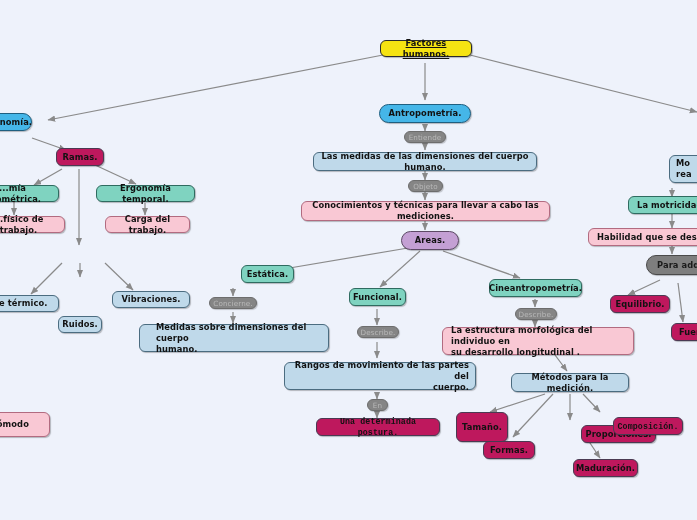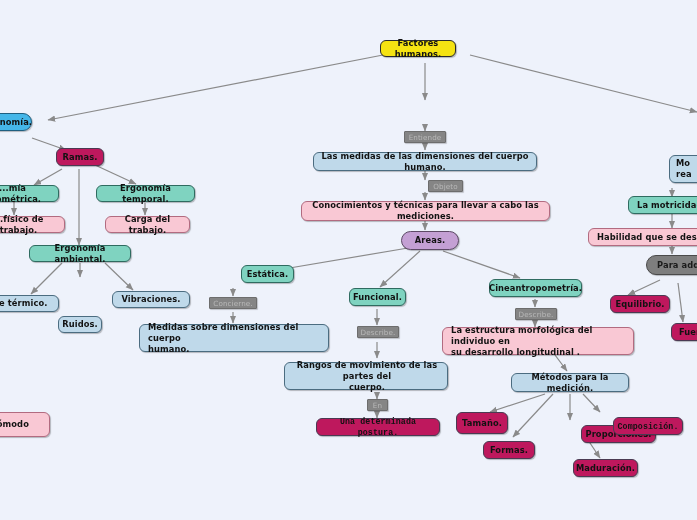--- a/index.html
+++ b/index.html
@@ -37,21 +37,21 @@
   .n-teal{background:#7fd3c0;border-color:#2f6b60;}
   .n-pink{background:#f9c8d4;border-color:#b26b80;}
   .n-lblue{background:#bfd9ea;border-color:#4b6c80;}
   .n-gray-pill{background:#7e7e7e;border-color:#4a4a4a;border-radius:13px;color:#1b1b1b;}
   .lbl{
     position:absolute;
     box-sizing:border-box;
     display:flex;align-items:center;justify-content:center;
     background:#858585;
     border:1px solid #6d6d6d;
-    border-radius:1px;
+    border-radius:6px;
     color:#b9b9b9;
     font-size:7.2px;
     font-weight:normal;
     padding:1px 4px;
     letter-spacing:.1px;
     box-shadow:1px 1px 1px rgba(0,0,0,.2);
   }
   .ltxt{text-align:left;justify-content:flex-start;}
 </style>
 </head>
@@ -115,83 +115,83 @@
       <path d="M588,440 L600,458"></path>
 
       <path d="M672,188 L672,197"></path>
       <path d="M672,213 L672,228"></path>
       <path d="M672,243 L672,254"></path>
       <path d="M660,280 L628,295"></path>
       <path d="M678,283 L683,322"></path>
     </g>
   </svg>
 
-  <div class="node n-root" style="left:380px;top:40px;width:76px;height:17px;">Factores humanos.</div>
+  <div class="node n-root" style="left:380px;top:40px;width:92px;height:17px;text-decoration:underline;">Factores humanos.</div>
 
   <div class="node n-blue" style="left:-22px;top:113px;width:54px;height:18px;border-radius:9px;">ergonomía.</div>
 
   <div class="node n-purple" style="left:56px;top:148px;width:48px;height:18px;">Ramas.</div>
 
   <div class="node n-teal" style="left:-34px;top:185px;width:93px;height:17px;">...mía geométrica.</div>
 
   <div class="node n-pink" style="left:-28px;top:216px;width:93px;height:17px;">...físico de trabajo.</div>
 
   <div class="node n-teal" style="left:96px;top:185px;width:99px;height:17px;">Ergonomía temporal.</div>
 
   <div class="node n-pink" style="left:105px;top:216px;width:85px;height:17px;">Carga del trabajo.</div>
 
-  <div class="node n-teal" style="left:29px;top:245px;width:102px;height:17px;">Ergonomía ambiental.</div>
 
   <div class="node n-lblue" style="left:-38px;top:295px;width:97px;height:17px;">...ente térmico.</div>
 
   <div class="node n-lblue" style="left:58px;top:277px;width:44px;height:17px;margin-top:39px;">Ruidos.</div>
 
   <div class="node n-lblue" style="left:112px;top:291px;width:78px;height:17px;">Vibraciones.</div>
 
   <div class="node n-pink" style="left:-34px;top:412px;width:84px;height:25px;">...ómodo</div>
 
+  <div class="node n-blue" style="left:379px;top:104px;width:92px;height:19px;border-radius:10px;">Antropometría.</div>
 
   <div class="lbl" style="left:404px;top:131px;width:42px;height:12px;">Entiende</div>
 
   <div class="node n-lblue" style="left:313px;top:152px;width:224px;height:19px;">Las medidas de las dimensiones del cuerpo humano.</div>
 
-  <div class="lbl" style="left:428px;top:180px;width:35px;height:12px;">Objeto</div>
+  <div class="lbl" style="left:408px;top:180px;width:35px;height:12px;">Objeto</div>
 
   <div class="node n-pink" style="left:301px;top:201px;width:249px;height:20px;">Conocimientos y técnicas para llevar a cabo las mediciones.</div>
 
   <div class="node n-purple-pill" style="left:401px;top:231px;width:58px;height:19px;">Areas.</div>
 
   <div class="node n-teal" style="left:207px;top:265px;width:53px;height:18px;margin-left:34px;">Estática.</div>
 
   <div class="lbl" style="left:209px;top:297px;width:48px;height:12px;">Concierne.</div>
 
-  <div class="node n-lblue ltxt" style="left:139px;top:324px;width:190px;height:28px;justify-content:flex-start;text-align:left;padding-left:8px;">Medidas sobre dimensiones del cuerpo
+  <div class="node n-lblue ltxt" style="left:139px;top:324px;width:190px;height:28px;justify-content:flex-start;text-align:left;padding-left:16px;">Medidas sobre dimensiones del cuerpo
 humano.</div>
 
   <div class="node n-teal" style="left:349px;top:288px;width:57px;height:18px;">Funcional.</div>
 
   <div class="lbl" style="left:357px;top:326px;width:42px;height:12px;">Describe.</div>
 
-  <div class="node n-lblue ltxt" style="left:284px;top:362px;width:164px;height:28px;justify-content:flex-start;text-align:center;padding-left:8px;">Rangos de movimiento de las partes del
+  <div class="node n-lblue ltxt" style="left:284px;top:362px;width:192px;height:28px;justify-content:flex-start;text-align:right;padding-left:8px;">Rangos de movimiento de las partes del
 cuerpo.</div>
 
   <div class="lbl" style="left:367px;top:399px;width:21px;height:12px;">En</div>
 
   <div class="node n-purple" style="left:316px;top:418px;width:124px;height:18px;font-family:Liberation Mono, monospace;">Una determinada postura.</div>
 
   <div class="node n-teal" style="left:489px;top:279px;width:93px;height:18px;">Cineantropometría.</div>
 
   <div class="lbl" style="left:515px;top:308px;width:42px;height:12px;">Describe.</div>
 
   <div class="node n-pink ltxt" style="left:442px;top:327px;width:192px;height:28px;justify-content:flex-start;text-align:left;padding-left:8px;">La estructura morfológica del individuo en
 su desarrollo longitudinal .</div>
 
   <div class="node n-lblue" style="left:511px;top:373px;width:118px;height:19px;">Métodos para la medición.</div>
 
-  <div class="node n-purple" style="left:456px;top:412px;width:52px;height:22px;">Tamaño.</div>
+  <div class="node n-purple" style="left:456px;top:412px;width:52px;height:30px;">Tamaño.</div>
 
   <div class="node n-purple" style="left:483px;top:441px;width:52px;height:18px;">Formas.</div>
 
   <div class="node n-purple" style="left:535px;top:425px;width:75px;height:18px;margin-left:46px;">Proporciones.</div>
 
   <div class="node n-purple" style="left:573px;top:459px;width:65px;height:18px;">Maduración.</div>
 
   <div class="node n-purple" style="left:613px;top:417px;width:70px;height:18px;font-family:Liberation Mono, monospace;">Composición.</div>
 
   <div class="node n-lblue ltxt" style="left:669px;top:155px;width:100px;height:28px;justify-content:flex-start;text-align:left;padding-left:6px;">Mo

